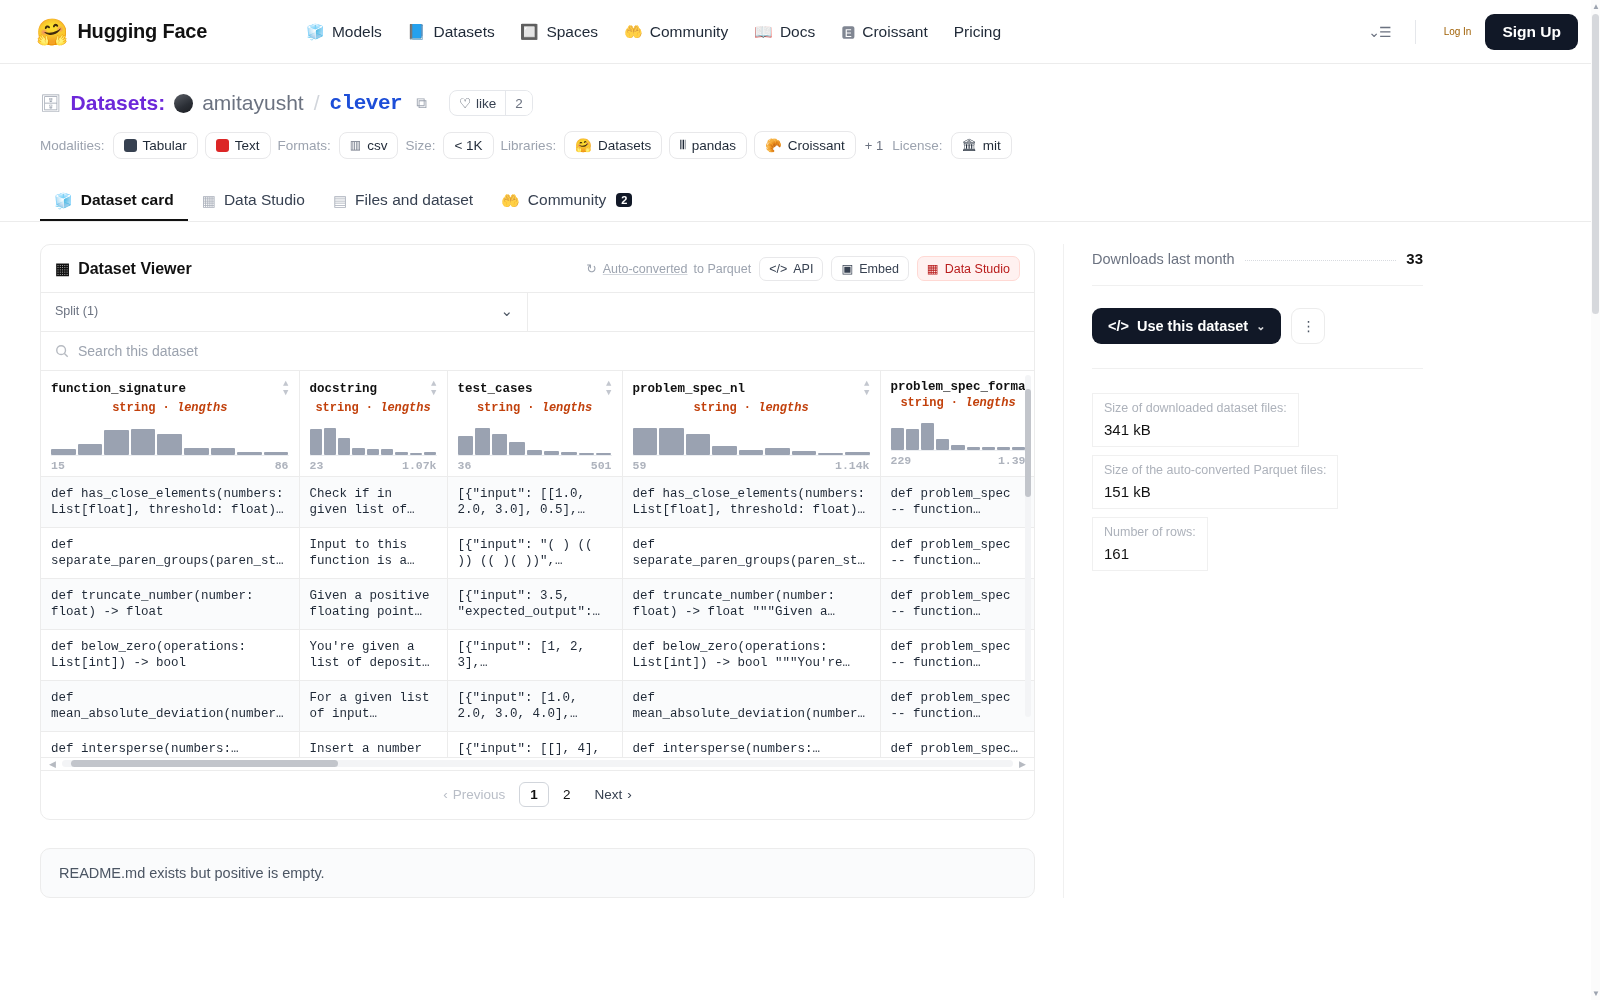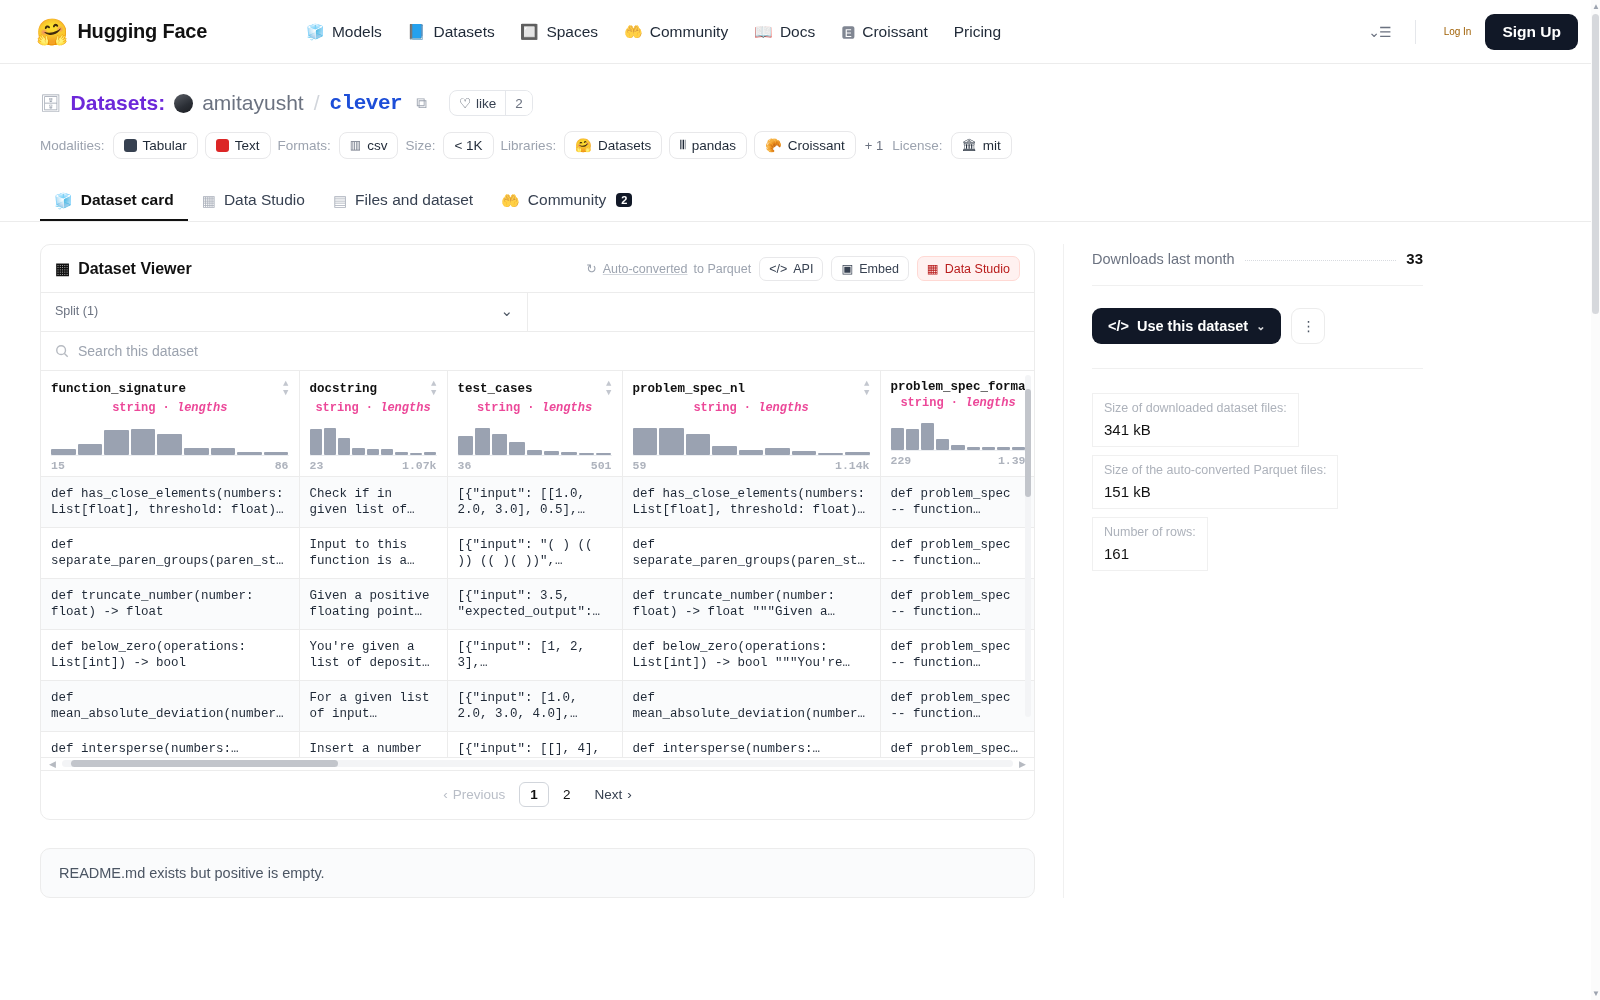--- a/index.html
+++ b/index.html
@@ -128,21 +128,21 @@
   
   .tbl-wrap { position: relative; border-top: 1px solid #ececec; }
   .tbl { width: 100%; border-collapse: collapse; table-layout: fixed;
          font-family: "Liberation Mono", monospace; }
   .tbl th { border-right: 1px solid #ececec; border-bottom: 1px solid #ececec;
             vertical-align: top; padding: 9px 10px 4px 10px; background: #fff; }
   .th-top { display: flex; align-items: center; }
   .th-name { font-size: 12.5px; font-weight: bold; color: #111;
              white-space: nowrap; overflow: hidden; }
   .th-sort { margin-left: auto; color: #c3c7cf; font-size: 9px; line-height: 1.05; padding-left:6px;}
-  .th-type { font-size: 12px; color: #ec4899; margin-top: 2px; white-space: nowrap; }
+  .th-type { font-size: 12px; color: #c2410c; margin-top: 2px; white-space: nowrap; }
   .th-type i { font-style: italic; }
   .hist { display: flex; align-items: flex-end; gap: 2px; height: 34px; margin-top: 7px;
           border-bottom: 1px solid #eceef1; padding-bottom: 0; }
   .hist span { flex: 1; background: #9aa2b1; border-radius: 1px; min-height: 2px; display: block; }
   .th-range { display: flex; justify-content: space-between;
               font-size: 11.5px; color: #aeb3bd; margin-top: 3px; }
 
   .tbl td { border-right: 1px solid #ececec; border-bottom: 1px solid #ececec;
             padding: 9px 10px; font-size: 12.5px; line-height: 1.28; color: #1f2937;
             vertical-align: top; height: 48px; }

